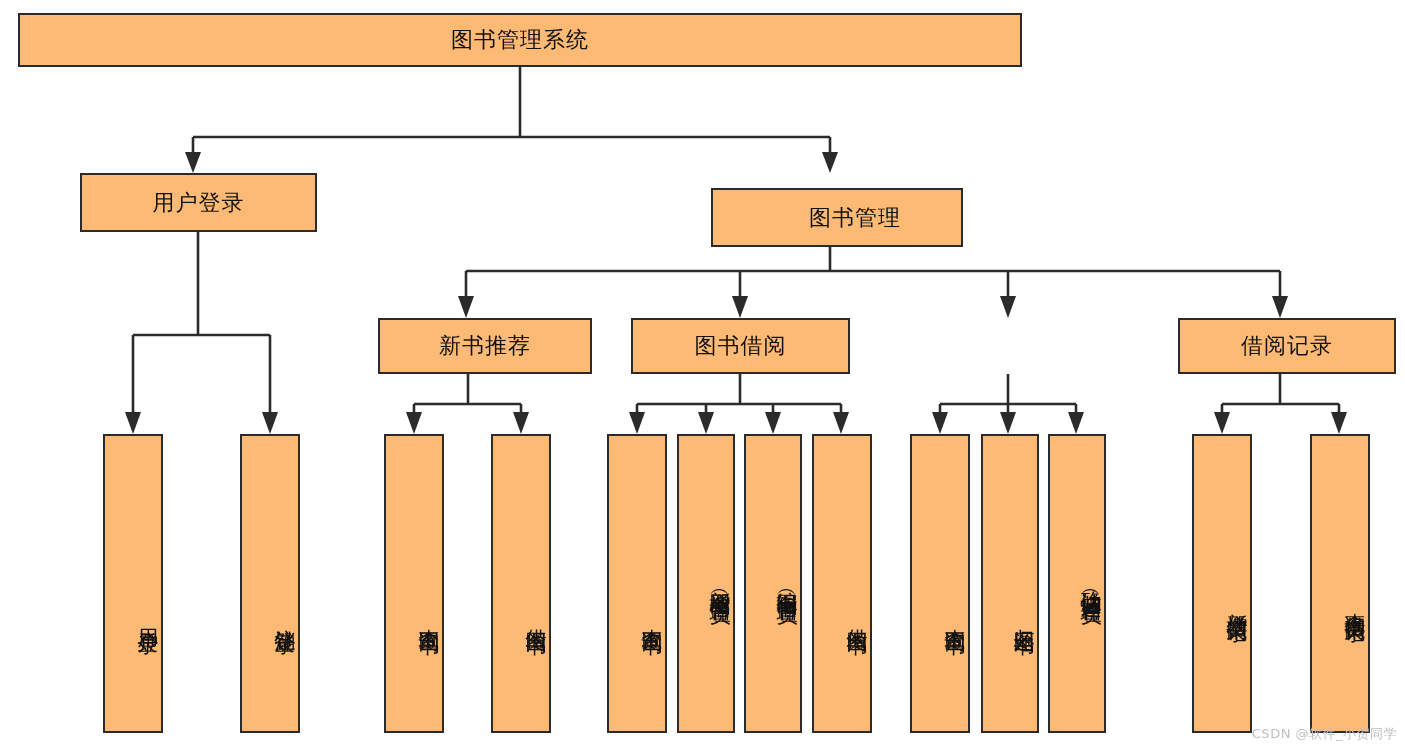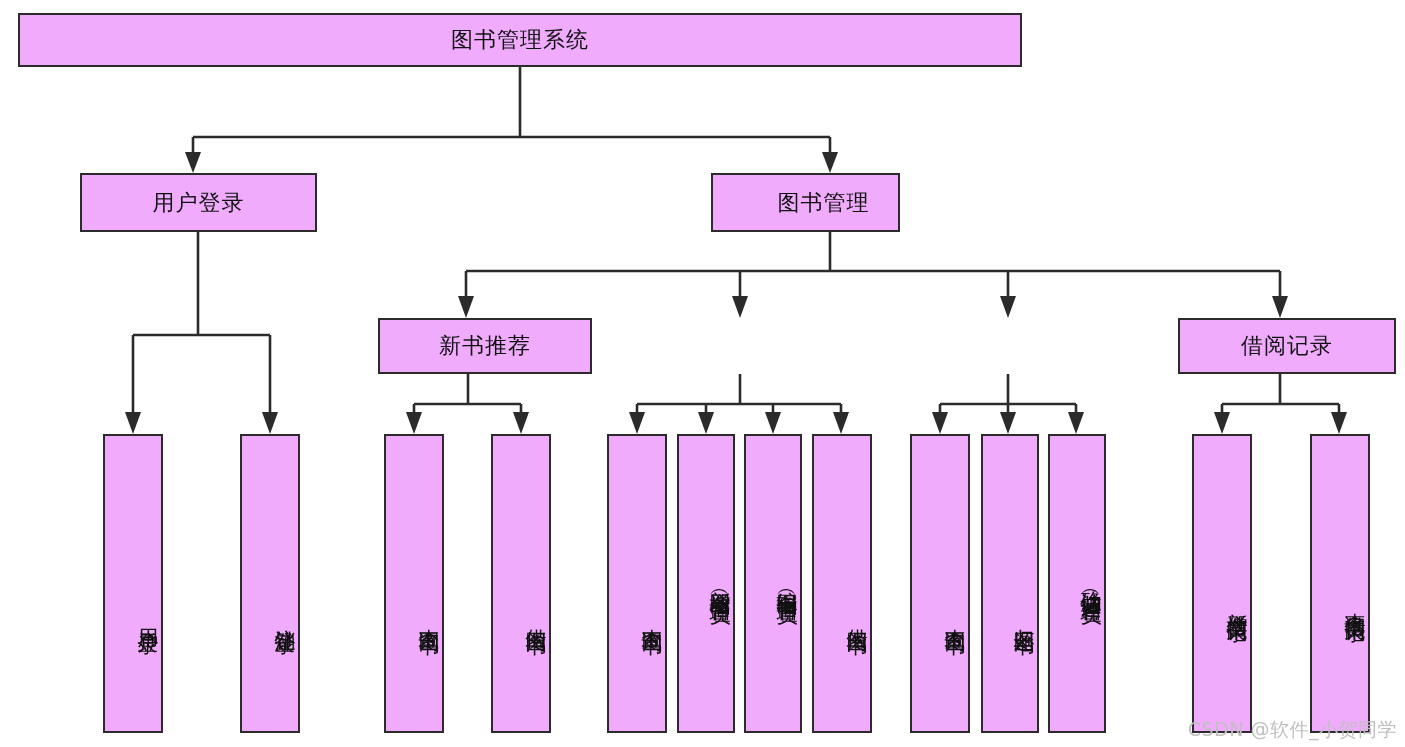--- a/index.html
+++ b/index.html
@@ -11,21 +11,21 @@
     position:relative;
   }
   #diagram{
     position:absolute;
     left:0;top:0;
     width:1405px;height:747px;
   }
   .node{
     position:absolute;
     box-sizing:border-box;
-    background:#f0abfc;
+    background:#fdba74;
     border:2.5px solid #2b2b2b;
     display:flex;
     align-items:center;
     justify-content:center;
     color:#111111;
     text-align:right;
     line-height:1.25;
   }
   .node.horiz{
     font-size:22px;
@@ -48,21 +48,21 @@
   }
   .node.vert .lbl{
     writing-mode:vertical-rl;
     text-orientation:upright;
     white-space:normal;
   }
   #watermark{
     position:absolute;
     right:8px;
     bottom:4px;
-    font-size:19px;
+    font-size:13px;
     color:#bfbfbf;
     font-family:"DejaVu Sans","Liberation Sans",sans-serif;
     letter-spacing:0.5px;
     white-space:nowrap;
     pointer-events:none;
   }
   svg#links{
     position:absolute;
     left:0;top:0;
     width:1405px;height:747px;
@@ -144,27 +144,30 @@
     <polygon points="1331,412 1347,412 1339,434"></polygon>
   </svg>
 
   <div class="node horiz" style="left:18px;top:13px;width:1004px;height:54px;">
     <span class="lbl">图书管理系统</span>
   </div>
 
   <div class="node horiz" style="left:80px;top:173px;width:237px;height:59px;">
     <span class="lbl">用户登录</span>
   </div>
-  <div class="node horiz" style="left:711px;top:173px;width:189px;height:59px;padding-left:36px;">
+  <div class="node horiz" style="left:711px;top:188px;width:252px;height:59px;padding-left:36px;">
     <span class="lbl">图书管理</span>
   </div>
 
   <div class="node horiz" style="left:362px;top:318px;width:214px;height:56px;margin-left:16px;">
     <span class="lbl">新书推荐</span>
   </div>
+  <div class="node horiz" style="left:631px;top:318px;width:219px;height:56px;">
+    <span class="lbl">图书借阅</span>
+  </div>
   <div class="node horiz" style="left:1178px;top:318px;width:218px;height:56px;">
     <span class="lbl">借阅记录</span>
   </div>
 
   <div class="node vert" style="left:103px;top:434px;width:60px;height:299px;padding-top:75px;">
     <span class="lbl">用户登录</span>
   </div>
   <div class="node vert" style="left:240px;top:434px;width:60px;height:299px;padding-top:75px;">
     <span class="lbl">注销登录</span>
   </div>

